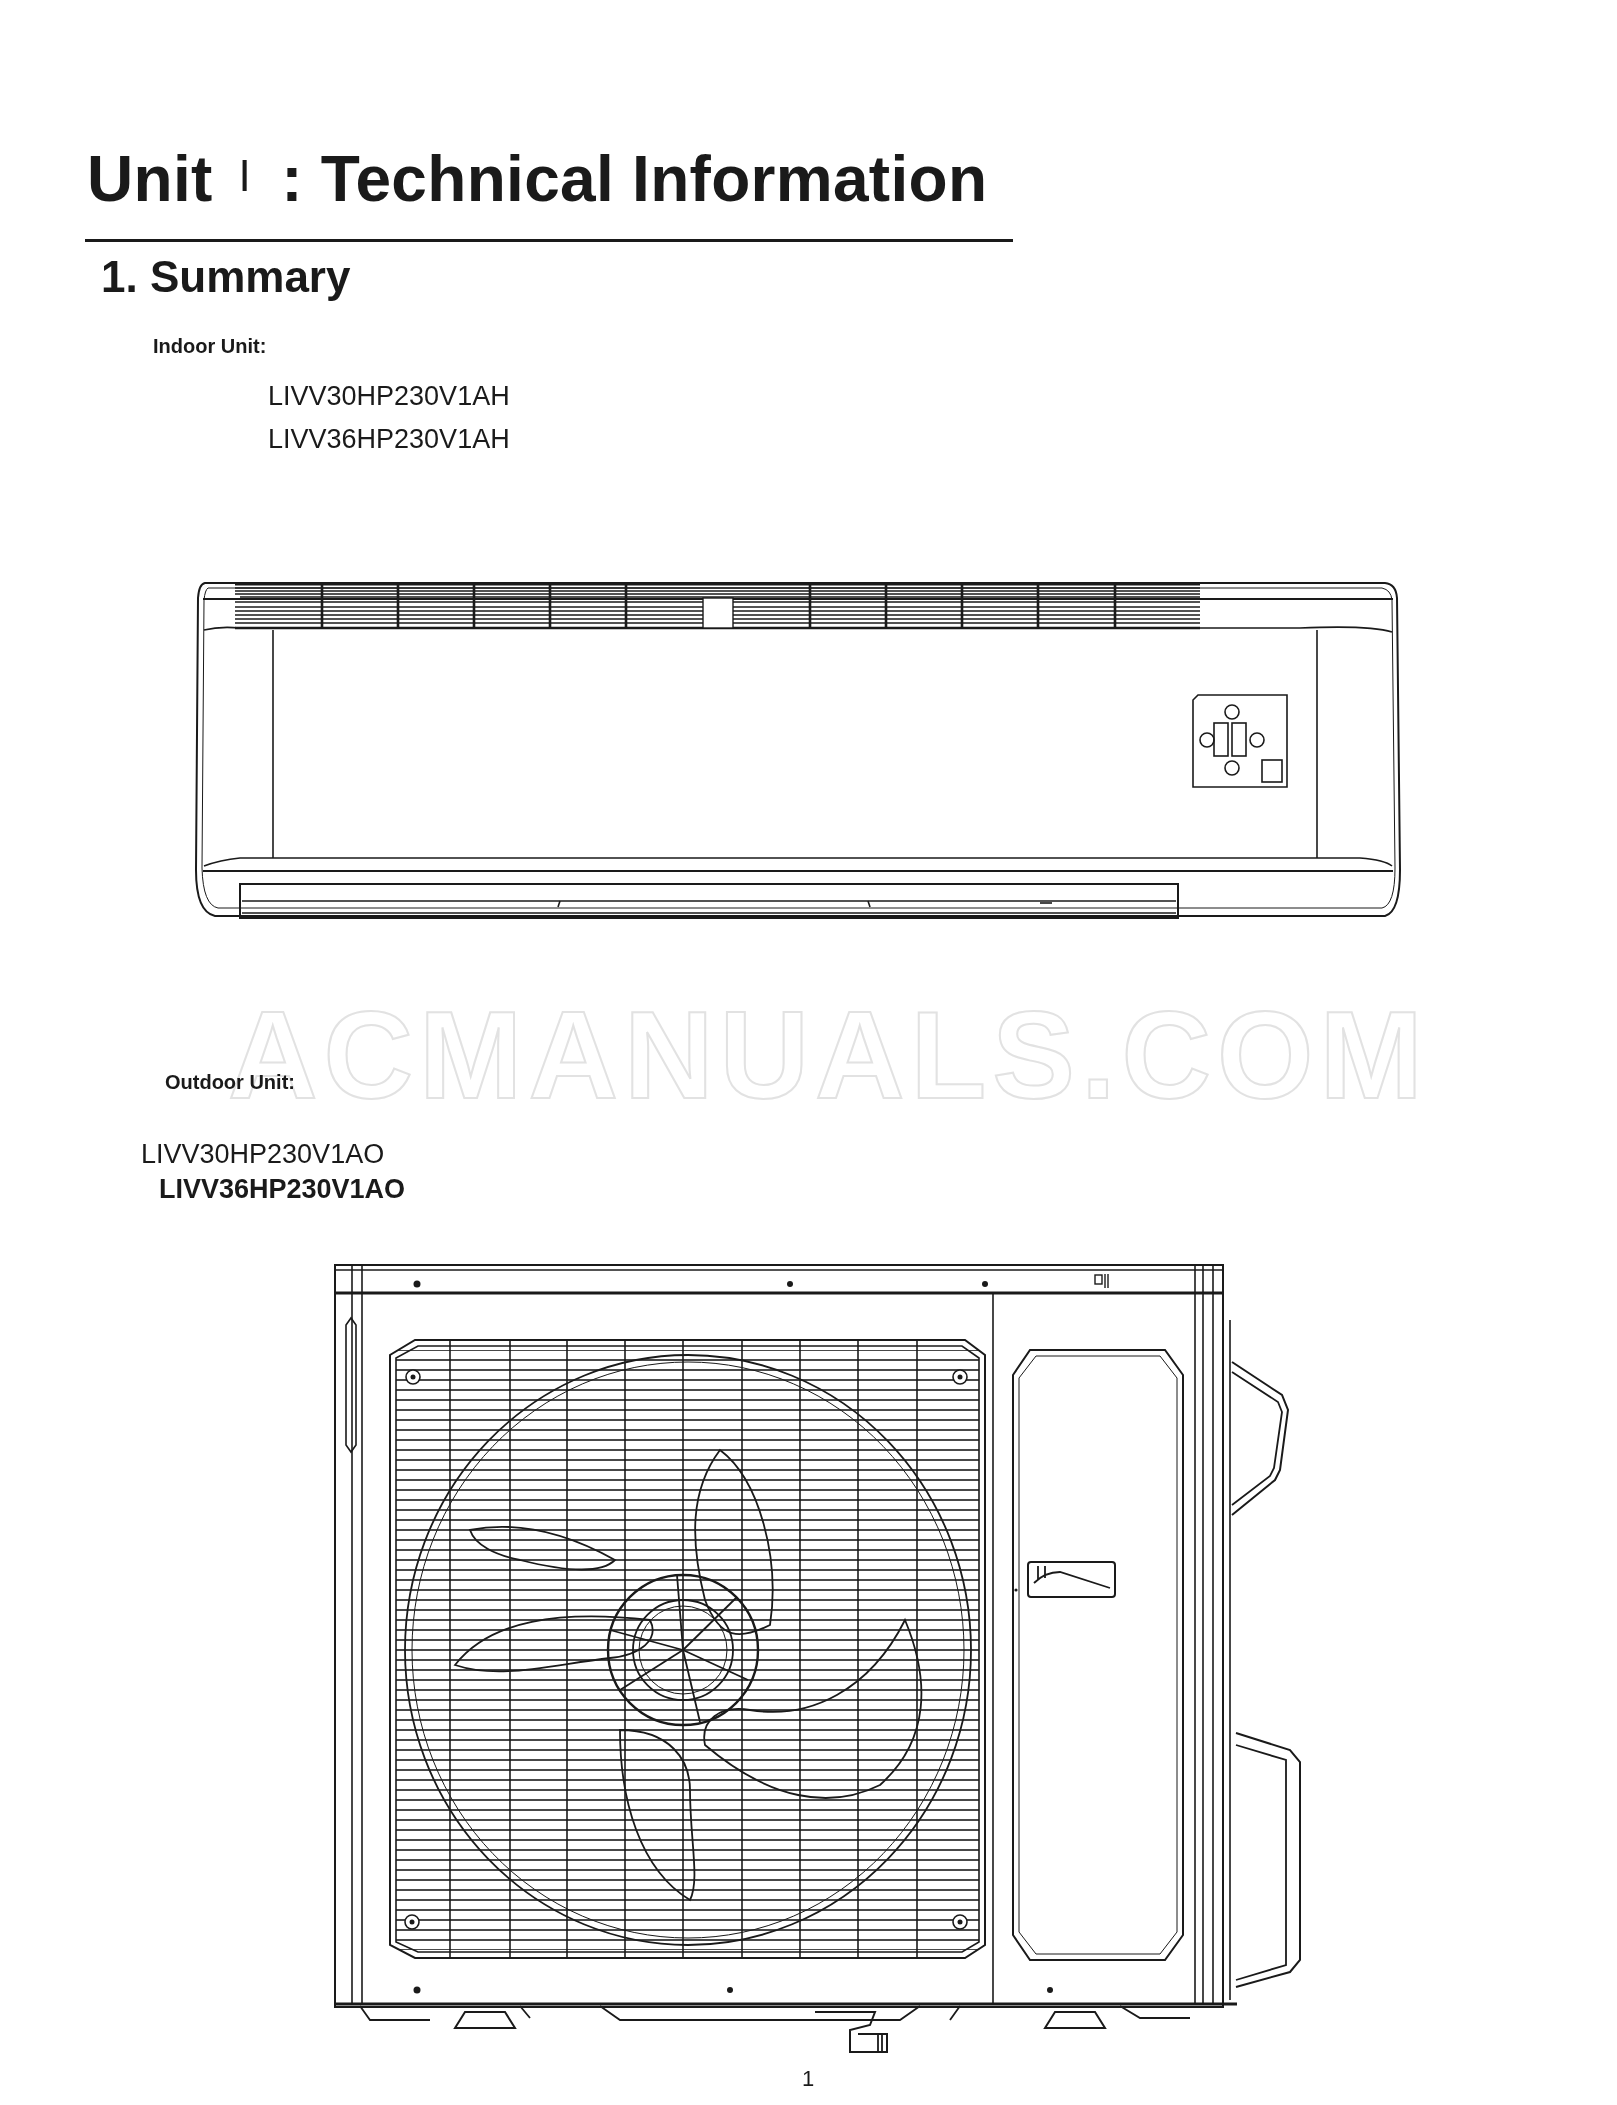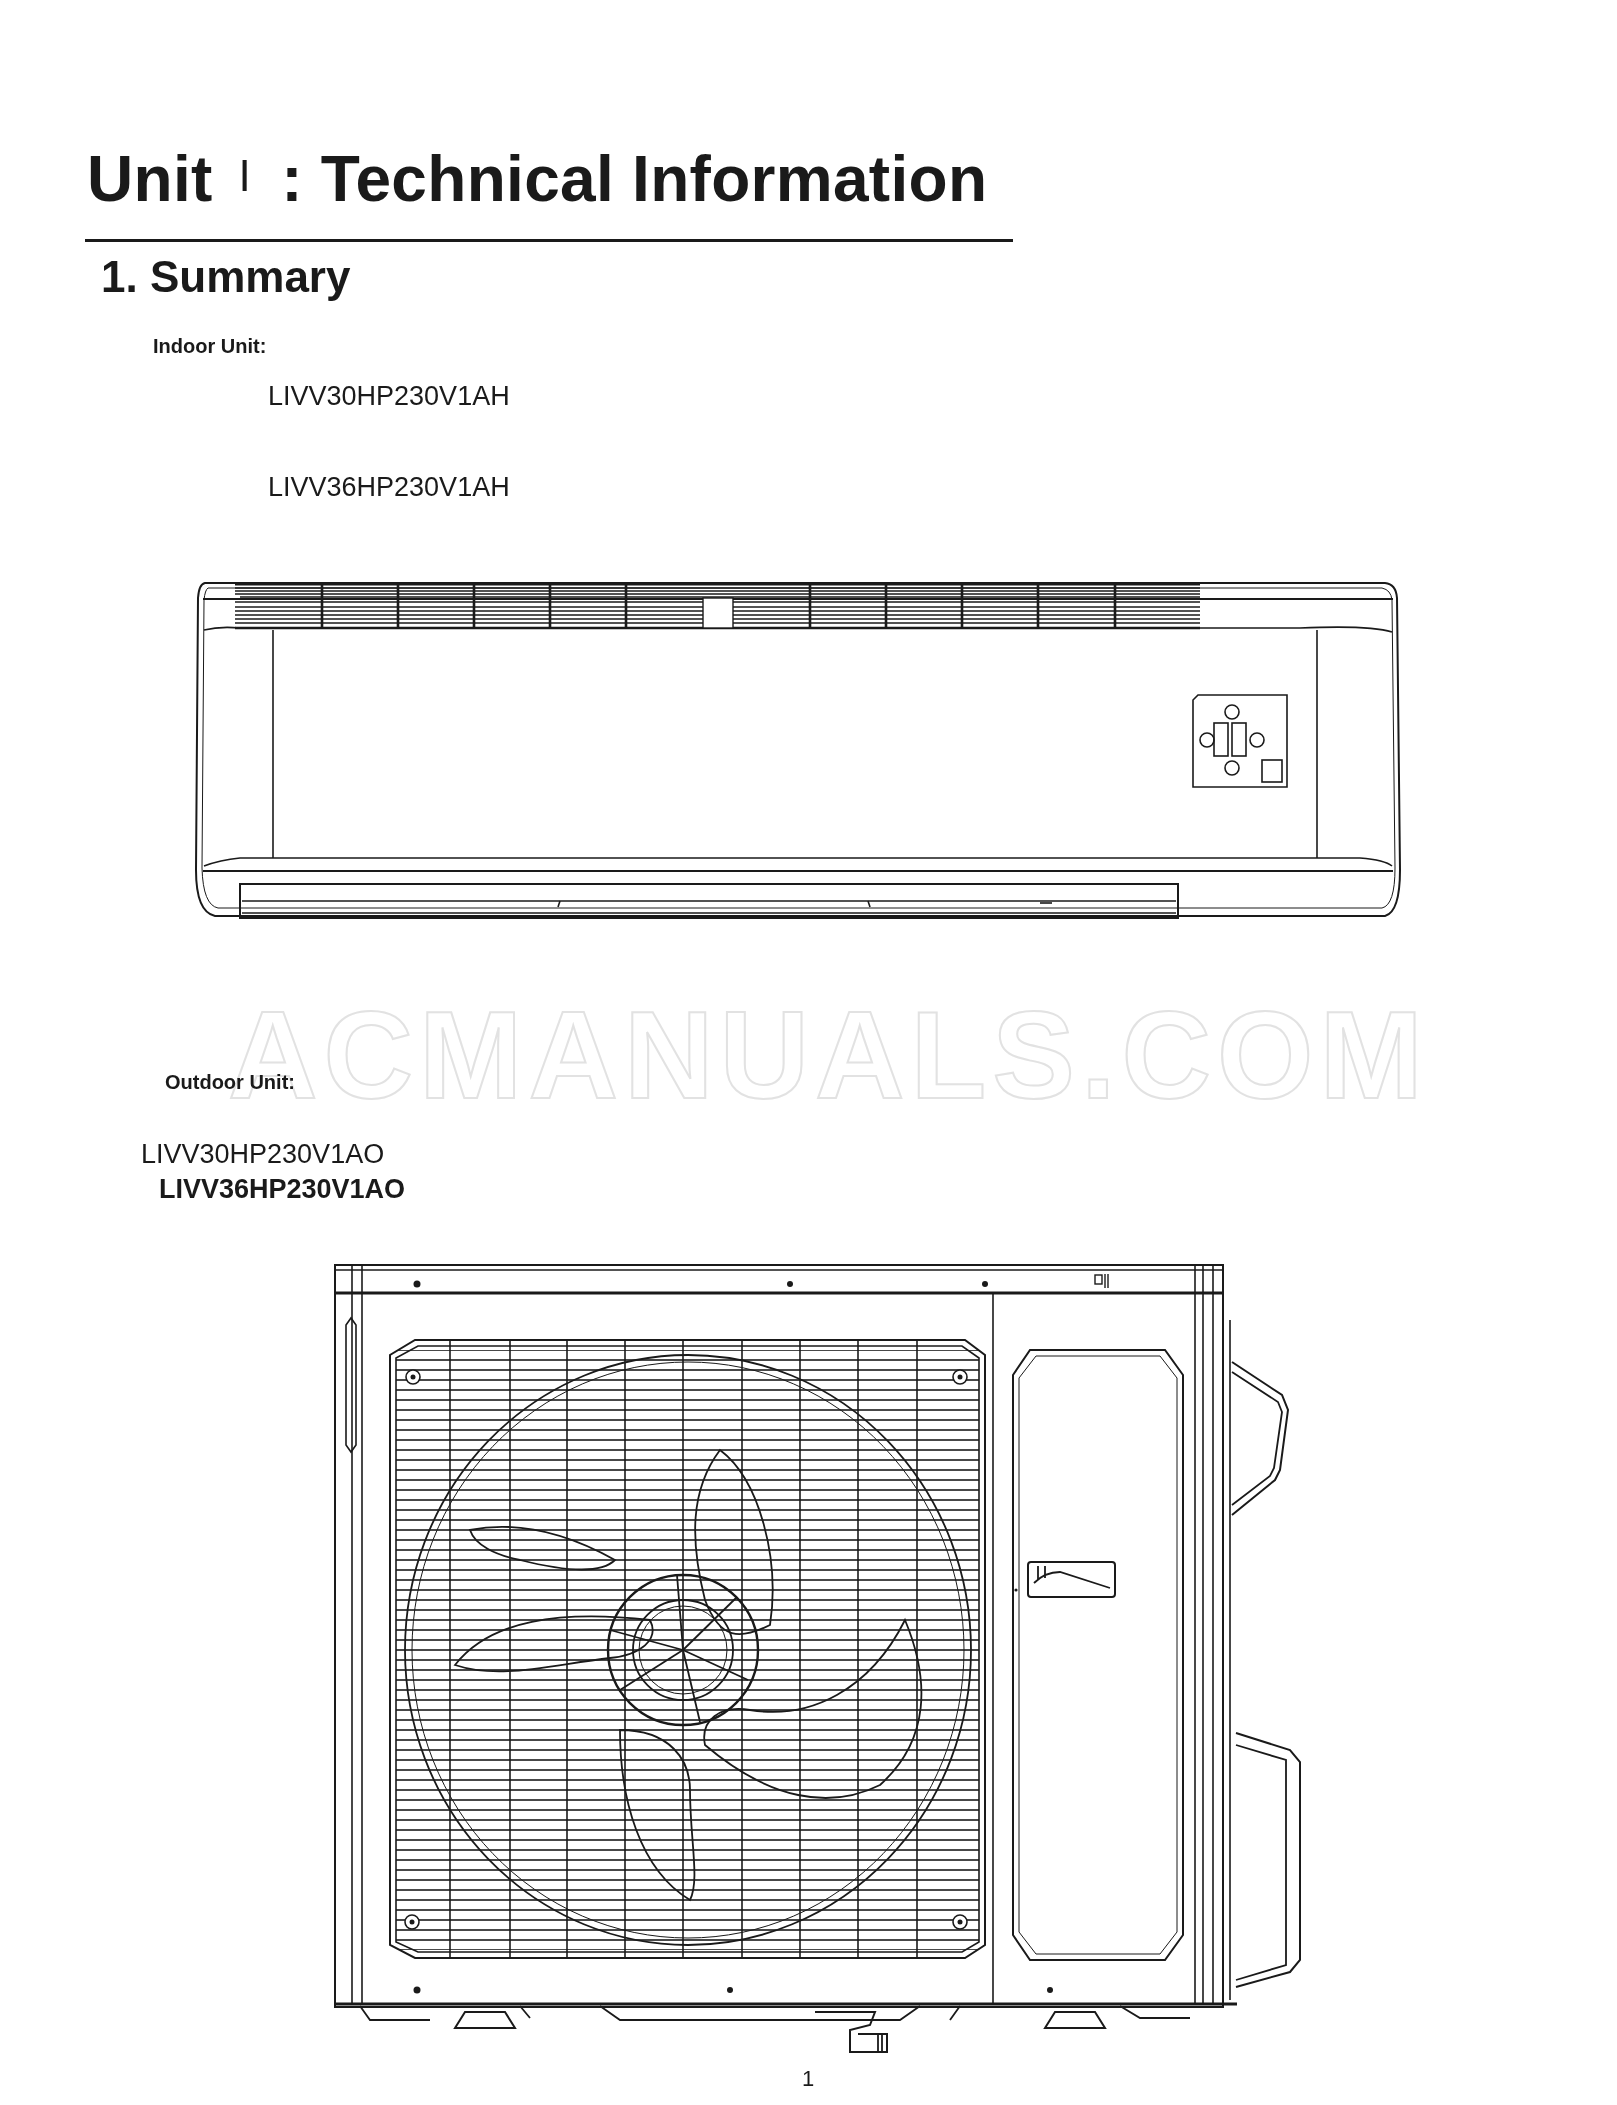--- a/index.html
+++ b/index.html
@@ -20,21 +20,21 @@
 
 <div class="abs title">
   <span>Unit</span><span class="roman">I</span><span>: Technical Information</span>
 </div>
 <div class="abs rule"></div>
 
 <div class="abs h2">1. Summary</div>
 
 <div class="abs h3" style="left:153px;top:330px;">Indoor Unit:</div>
 <div class="abs model" style="left:268px;top:380px;">LIVV30HP230V1AH</div>
-<div class="abs model" style="left:268px;top:423px;margin-top:48px;">LIVV36HP230V1AH</div>
+<div class="abs model" style="left:268px;top:423px;">LIVV36HP230V1AH</div>
 
 <div class="abs watermark">ACMANUALS.COM</div>
 
 <div class="abs h3" style="left:165px;top:1066px;">Outdoor Unit:</div>
 <div class="abs model" style="left:141px;top:1138px;">LIVV30HP230V1AO</div>
 <div class="abs model" style="left:159px;top:1173px;font-weight:bold;">LIVV36HP230V1AO</div>
 
 <svg width="1617" height="2105">
   <g fill="none" stroke="#1a1a1a" stroke-width="1.6">
 

